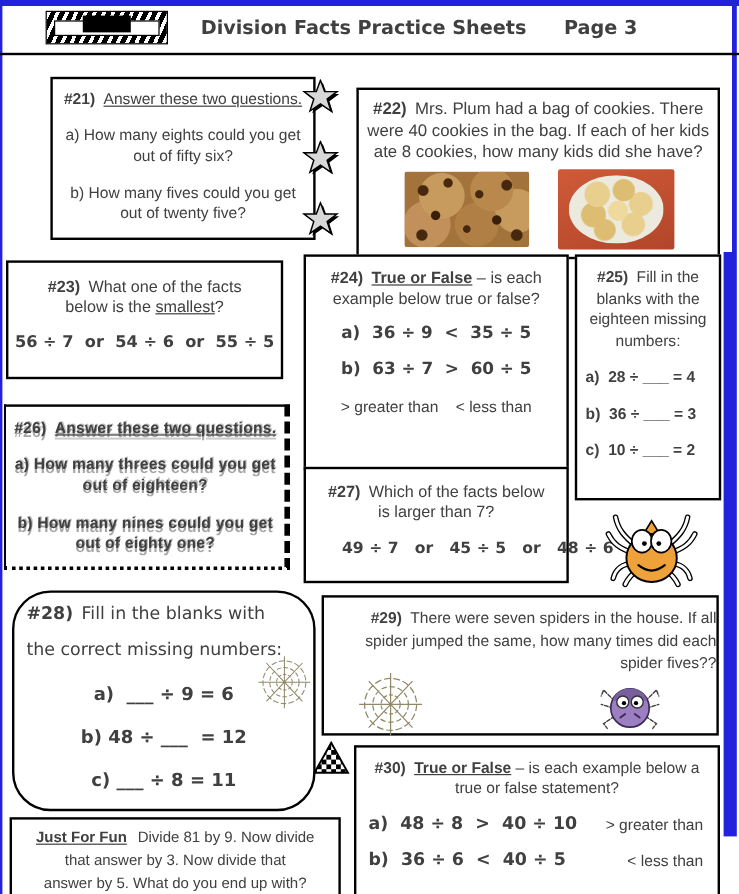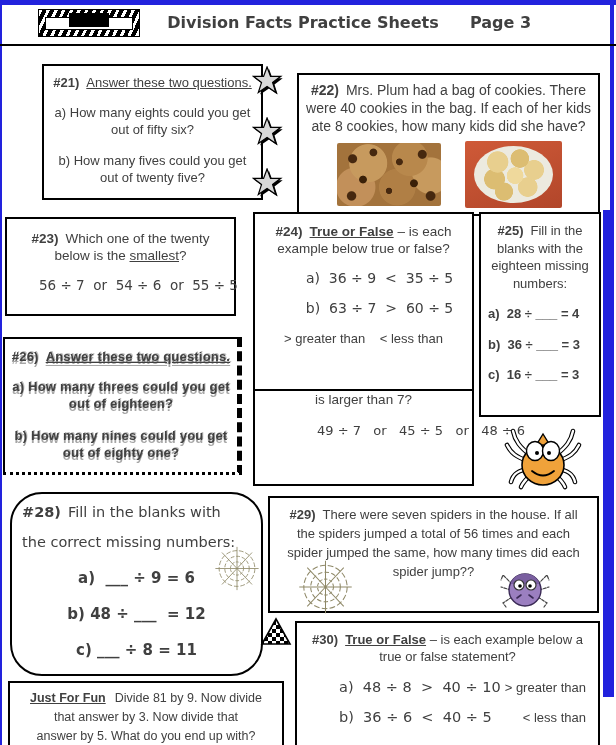--- a/index.html
+++ b/index.html
@@ -26,21 +26,21 @@
   .pagenum { left:470px; top:13px; font-family:"DejaVu Sans", sans-serif;
           font-weight:bold; font-size:16px; }
   .hrule { left:0; top:44px; width:616px; height:2px; background:#000; }
   
   .box { position:absolute; border:2px solid #000; background:#fff; box-sizing:border-box; }
   .center { text-align:center; }
   .lbl { font-weight:bold; margin-right:7px; }
   .u { text-decoration:underline; }
   .bold { font-weight:bold; }
   .pre { white-space:pre; }
-  .math { font-family:"DejaVu Sans", sans-serif; font-weight:normal; white-space:pre;padding-left:32px; }
+  .math { font-family:"DejaVu Sans", sans-serif; font-weight:bold; white-space:pre; }
   .line { line-height:17px; }
   
   .p21 { left:18px; top:64px; width:221px; height:136px; font-size:13px;margin-left:24px; }
   .p21 .head { margin-top:8px; }
   .p21 .qa { margin-top:13px; }
   .p21 .qb { margin-top:14px; }
   
   .stars { left:249px; top:66px; width:38px; height:134px; display:flex;
            flex-direction:column; justify-content:space-between; align-items:center; }
   
@@ -102,21 +102,21 @@
   .p27 { left:253px; top:389px; width:221px; height:97px; font-size:13.5px; }
   .p27 .head { margin-top:10px; }
   .p27 .facts { margin-top:14px; font-size:13px;margin-left:30px; }
   
   .p28 { left:10px; top:492px; width:253px; height:184px;
          font-family:"DejaVu Sans", sans-serif; font-size:14.5px;border-radius:32px; }
   .p28 .line { line-height:24px; }
   .p28 .head { margin-top:6px; padding-left:10px; text-align:left; }
   .p28 .item { margin-top:12px; text-align:center; font-weight:bold; font-size:15px; white-space:pre; }
   
-  .p29 { left:268px; top:496px; width:331px; height:117px; font-size:13px; }
+  .p29 { left:268px; top:496px; width:331px; height:117px; font-size:13px;text-align:right; }
   .p29 .line { line-height:19px; }
   .p29 .head { margin-top:7px; }
   
   .p30 { left:295px; top:621px; width:305px; height:130px; font-size:13px; }
   .p30 .head { margin-top:8px; }
   .p30 .row { display:flex; justify-content:space-between; align-items:center;
               padding:0 12px 0 10px; margin-top:14px; }
   .p30 .mathline { font-size:14.5px; }
   .p30 .legend { font-size:13px; }
   
@@ -177,21 +177,21 @@
     <div class="line">were 40 cookies in the bag. If each of her kids</div>
     <div class="line">ate 8 cookies, how many kids did she have?</div>
     <div class="photo photo1"></div>
     <div class="photo photo2">
       <div class="plate"></div>
     </div>
   </div>
 
   <div class="box p23 center">
     <div class="line head">
-      <span class="lbl">#23)</span><span>Which one of the twenty</span>
+      <span class="lbl">#23)</span><span>What one of the facts</span>
     </div>
     <div class="line">
       <span>below is the </span><span class="u">smallest</span><span>?</span>
     </div>
     <div class="line facts math">56 ÷ 7  or  54 ÷ 6  or  55 ÷ 5</div>
   </div>
 
   <div class="box p24 center">
     <div class="line head">
       <span class="lbl">#24)</span><span class="u bold">True or False</span><span> – is each</span>
@@ -204,34 +204,37 @@
 
   <div class="box p25 center">
     <div class="line head">
       <span class="lbl">#25)</span><span>Fill in the</span>
     </div>
     <div class="line">blanks with the</div>
     <div class="line">eighteen missing</div>
     <div class="line">numbers:</div>
     <div class="line item">a)  28 ÷ ___ = 4</div>
     <div class="line item">b)  36 ÷ ___ = 3</div>
-    <div class="line item">c)  16 ÷ ___ = 3</div>
+    <div class="line item">c)  10 ÷ ___ = 2</div>
   </div>
 
   <div class="box p26 center">
     <div class="line head ghost">
       <span class="lbl">#26)</span><span class="u">Answer these two questions.</span>
     </div>
     <div class="line qa ghost">a) How many threes could you get</div>
     <div class="line ghost">out of eighteen?</div>
     <div class="line qb ghost">b) How many nines could you get</div>
     <div class="line ghost">out of eighty one?</div>
   </div>
 
   <div class="box p27 center">
+    <div class="line head">
+      <span class="lbl">#27)</span><span>Which of the facts below</span>
+    </div>
     <div class="line">is larger than 7?</div>
     <div class="line facts math">49 ÷ 7   or   45 ÷ 5   or   48 ÷ 6</div>
   </div>
 
   <svg class="svgdec" style="left:502px; top:423px;" width="82" height="68" viewBox="0 0 82 68">
     <g stroke="#000" stroke-width="4.6" fill="none" stroke-linecap="round">
       <path d="M28 32 C18 24, 13 18, 11 8"></path>
         <path d="M26 38 C14 34, 9 30, 5 22"></path>
       <path d="M27 46 C16 47, 11 51, 9 59"></path>
         <path d="M31 50 C25 55, 21 59, 19 64"></path>
@@ -275,23 +278,22 @@
       <circle cx="25" cy="25" r="7" stroke-dasharray="3 1.5"></circle>
       <circle cx="25" cy="25" r="13" stroke-dasharray="4 2"></circle>
       <circle cx="25" cy="25" r="19" stroke-dasharray="5 2"></circle>
     </g>
   </svg>
 
   <div class="box p29 center">
     <div class="line head">
       <span class="lbl">#29)</span><span>There were seven spiders in the house. If all</span>
     </div>
-    <div class="line">the spiders jumped a total of 56 times and each</div>
     <div class="line">spider jumped the same, how many times did each</div>
-    <div class="line">spider jump??</div>
+    <div class="line">spider fives??</div>
   </div>
 
   <svg class="svgdec" style="left:297px; top:558px; z-index:5;" width="57" height="58" viewBox="0 0 50 50">
     <g stroke="#8f8968" stroke-width="0.9" fill="none">
       <path d="M25 25 L25 2 M25 25 L41 8 M25 25 L48 25 M25 25 L41 42 M25 25 L25 48 M25 25 L9 42 M25 25 L2 25 M25 25 L9 8"></path>
       <circle cx="25" cy="25" r="7" stroke-dasharray="3 1.5"></circle>
       <circle cx="25" cy="25" r="13" stroke-dasharray="4 2"></circle>
       <circle cx="25" cy="25" r="19" stroke-dasharray="5 2"></circle>
     </g>
   </svg>

